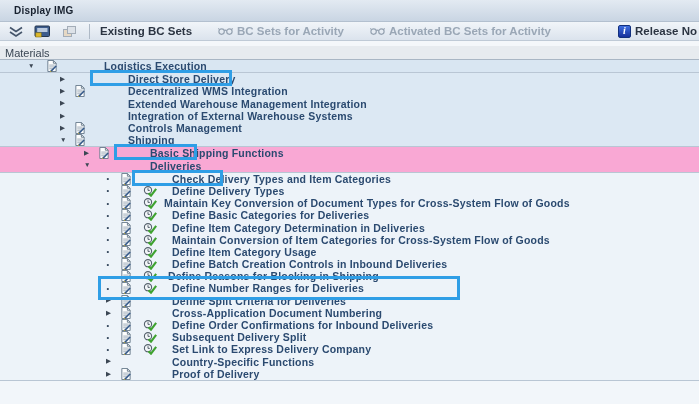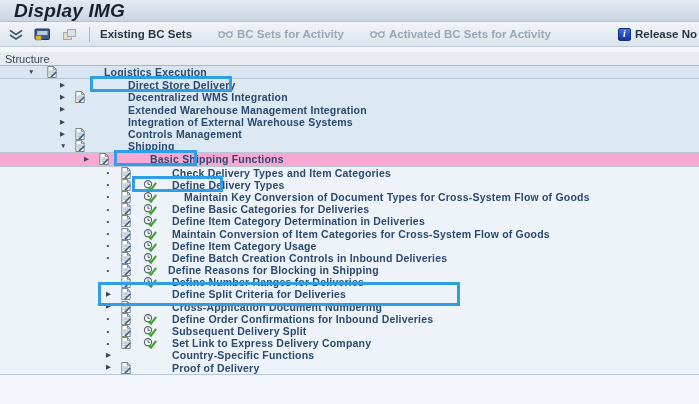--- a/index.html
+++ b/index.html
@@ -7,24 +7,24 @@
     position:relative;width:699px;height:404px;overflow:hidden;
     font-family:"Liberation Sans", sans-serif;
     background:#f2f6fa;border:0;
   }
   
   .titlebar{
     height:22px;display:flex;align-items:center;padding-left:14px;
     background:linear-gradient(#e3eaf2,#c9d5e3);
     border-bottom:1px solid #b3c0cf;box-sizing:border-box;
   }
-  .title{font-size:19px;font-weight:bold;font-style:italic;color:#17202e;letter-spacing:.2px;}
+  .title{font-size:10px;font-weight:bold;color:#17202e;letter-spacing:.2px;}
   
   .toolbar{
-    height:25px;display:flex;align-items:center;padding-left:8px;
+    height:19px;display:flex;align-items:center;padding-left:8px;
     background:linear-gradient(#f1f5f9,#dbe3ed);
     border-bottom:1px solid #bfcad6;box-sizing:border-box;
   }
   .tb-icon{display:flex;align-items:center;margin-right:10px;cursor:pointer;}
   .tb-sep{width:1px;height:15px;background:#aeb9c6;margin:0 10px 0 2px;}
   .tb-btn{
     background:none;border:none;padding:0;margin:0 26px 0 0;cursor:pointer;
     display:flex;align-items:center;gap:4px;white-space:nowrap;
     font-family:"Liberation Sans", sans-serif;font-size:11.5px;font-weight:bold;color:#2b3442;
   }
@@ -128,21 +128,21 @@
 
     <button class="tb-btn release">
       <span class="info-icon"></span>
       <span>Release No</span>
     </button>
   </div>
 
   <div class="gap"></div>
 
   <div class="structure-header">
-    <span>Structure</span>
+    <span>Materials</span>
   </div>
 
   <div id="tree">
       <div class="tree-row band-a">
         <span class="exp" style="left: 28px;">▼</span>
         <span class="ticon" style="left: 46px;">
           <svg width="12" height="12" viewBox="0 0 12 13">
             <path d="M1.5,0.5 h6 l3,3 v9 h-9 z" fill="#fdfefe" stroke="#66788a"></path>
             <path d="M7.5,0.5 v3 h3" fill="none" stroke="#66788a"></path>
             <line x1="3" y1="5.5" x2="9" y2="5.5" stroke="#9aa8b5"></line>
@@ -221,20 +221,24 @@
             <path d="M7.5,0.5 v3 h3" fill="none" stroke="#66788a"></path>
             <line x1="3" y1="5.5" x2="9" y2="5.5" stroke="#9aa8b5"></line>
             <line x1="3" y1="7.5" x2="9" y2="7.5" stroke="#9aa8b5"></line>
             <line x1="3" y1="9.5" x2="7" y2="9.5" stroke="#9aa8b5"></line>
             <path d="M4.5,12.5 L10.5,6.5" stroke="#355a8a" stroke-width="1.8"></path>
             <path d="M4,13 l1.6,-0.4 -1.2,-1.2 z" fill="#d9b428"></path>
           </svg>
         </span>
         <span class="lbl" style="left: 150px;">Basic Shipping Functions</span>
       </div>
+      <div class="tree-row band-c">
+        <span class="exp" style="left: 84px;">▼</span>
+        <span class="lbl" style="left: 150px;">Deliveries</span>
+      </div>
       <div class="divider"></div>
       <div class="tree-row band-d">
         <span class="exp leaf" style="left: 106px;">·</span>
         <span class="ticon" style="left: 120px;">
           <svg width="12" height="12" viewBox="0 0 12 13">
             <path d="M1.5,0.5 h6 l3,3 v9 h-9 z" fill="#fdfefe" stroke="#66788a"></path>
             <path d="M7.5,0.5 v3 h3" fill="none" stroke="#66788a"></path>
             <line x1="3" y1="5.5" x2="9" y2="5.5" stroke="#9aa8b5"></line>
             <line x1="3" y1="7.5" x2="9" y2="7.5" stroke="#9aa8b5"></line>
             <line x1="3" y1="9.5" x2="7" y2="9.5" stroke="#9aa8b5"></line>
@@ -279,21 +283,21 @@
             <path d="M4,13 l1.6,-0.4 -1.2,-1.2 z" fill="#d9b428"></path>
           </svg>
         </span>
         <span class="ticon" style="left: 143px;">
           <svg width="14" height="12" viewBox="0 0 14 12">
             <circle cx="5" cy="5.2" r="3.6" fill="#f2f5f8" stroke="#55616d" stroke-width="1.1"></circle>
             <path d="M5,3.2 V5.4 H6.8" fill="none" stroke="#55616d"></path>
             <path d="M5.5,8.2 L8,10.6 L13.2,3.8" fill="none" stroke="#3fa230" stroke-width="2.2"></path>
           </svg>
         </span>
-        <span class="lbl" style="left: 184px;">Maintain Key Conversion of Document Types for Cross-System Flow of Goods</span>
+        <span class="lbl" style="left: 164px;">Maintain Key Conversion of Document Types for Cross-System Flow of Goods</span>
       </div>
       <div class="tree-row band-d">
         <span class="exp leaf" style="left: 106px;">·</span>
         <span class="ticon" style="left: 120px;">
           <svg width="12" height="12" viewBox="0 0 12 13">
             <path d="M1.5,0.5 h6 l3,3 v9 h-9 z" fill="#fdfefe" stroke="#66788a"></path>
             <path d="M7.5,0.5 v3 h3" fill="none" stroke="#66788a"></path>
             <line x1="3" y1="5.5" x2="9" y2="5.5" stroke="#9aa8b5"></line>
             <line x1="3" y1="7.5" x2="9" y2="7.5" stroke="#9aa8b5"></line>
             <line x1="3" y1="9.5" x2="7" y2="9.5" stroke="#9aa8b5"></line>

